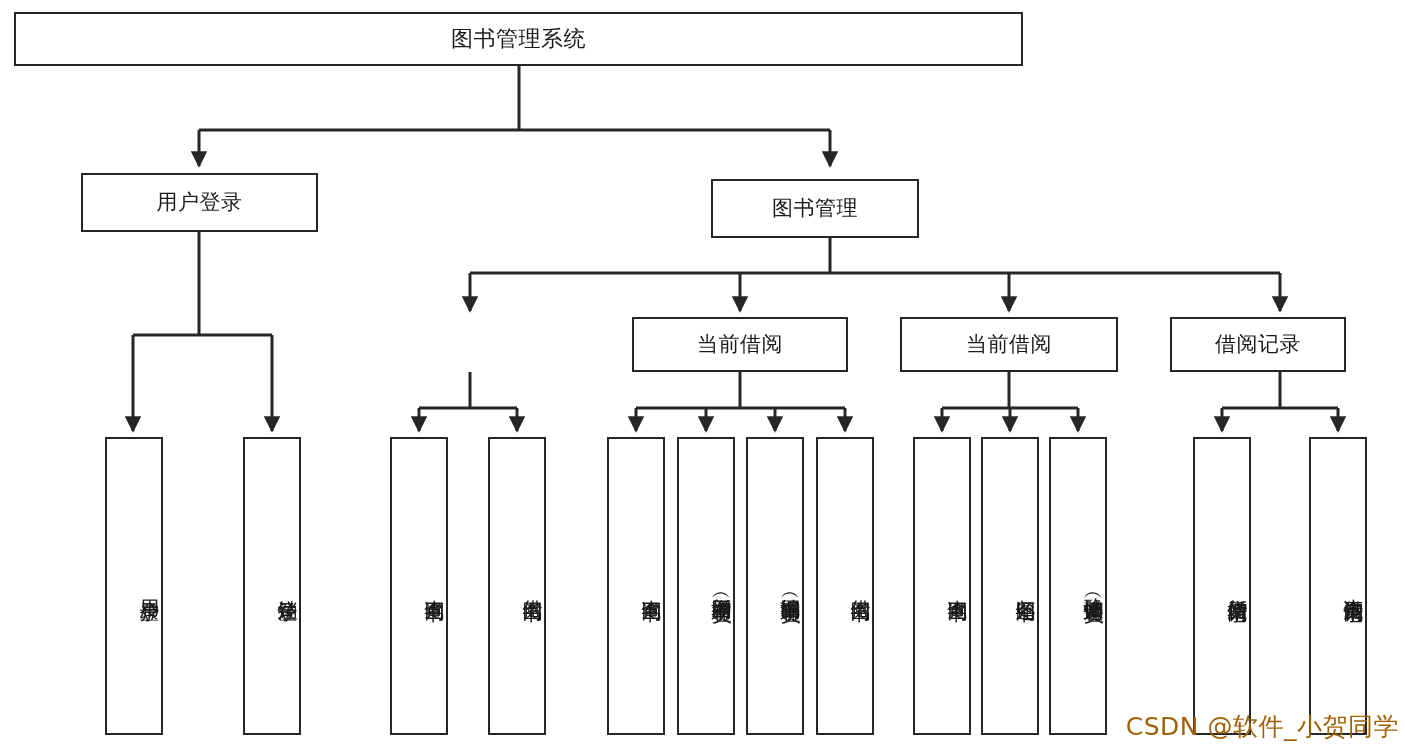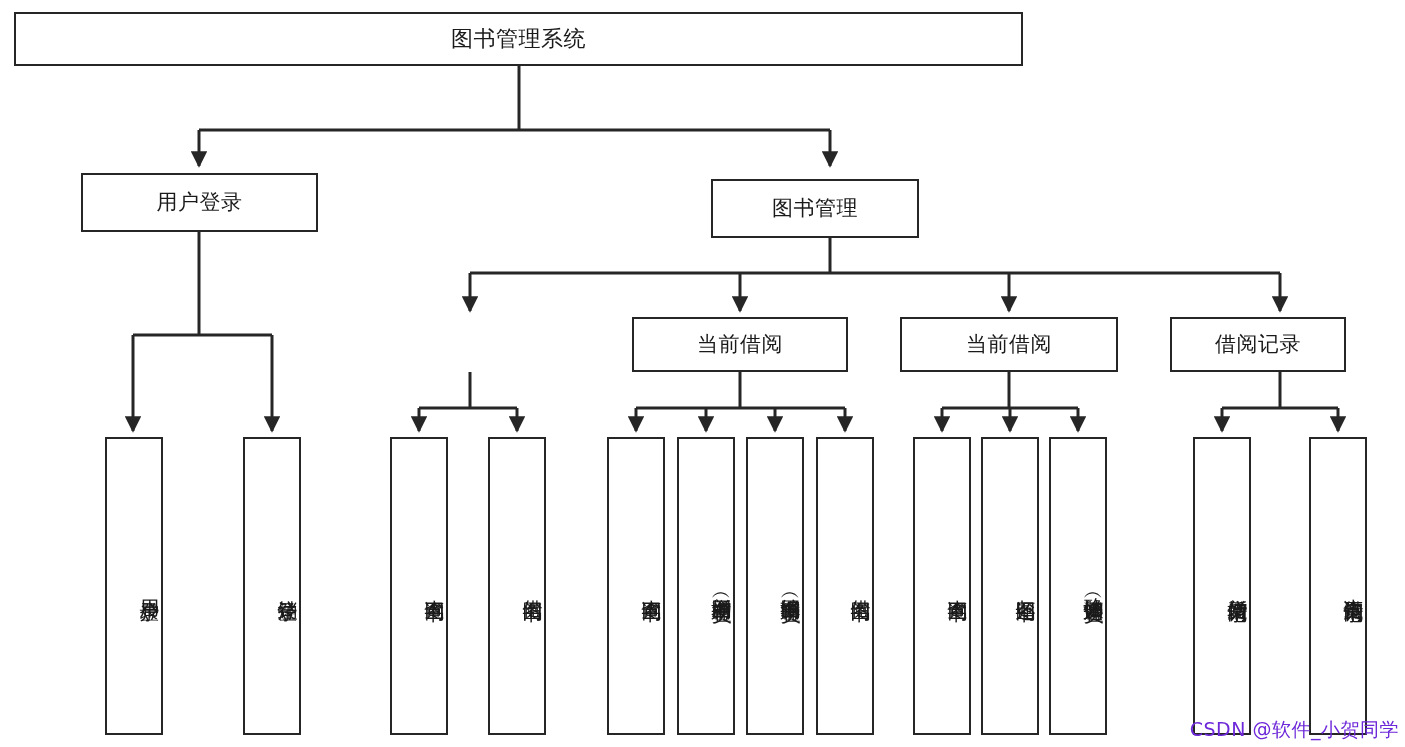--- a/index.html
+++ b/index.html
@@ -57,22 +57,22 @@
   .node-v .vlabel {
     writing-mode: vertical-rl;
     text-orientation: upright;
     display: block;
     text-align: center;
   }
   .watermark {
     position: absolute;
     right: 6px;
     bottom: 4px;
-    font-size: 19px;
-    color: #6d28d9;
+    font-size: 25px;
+    color: #a16207;
     letter-spacing: 0.5px;
     white-space: nowrap;
   }
 </style>
 </head>
 <body>
 
 <div id="canvas">
 
   <svg class="edges" viewBox="0 0 1405 747" xmlns="http://www.w3.org/2000/svg">

